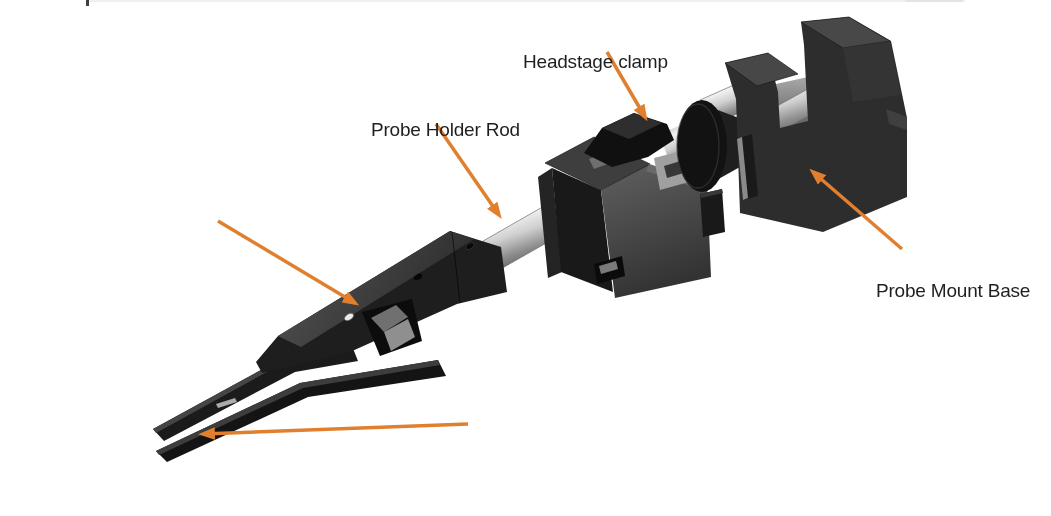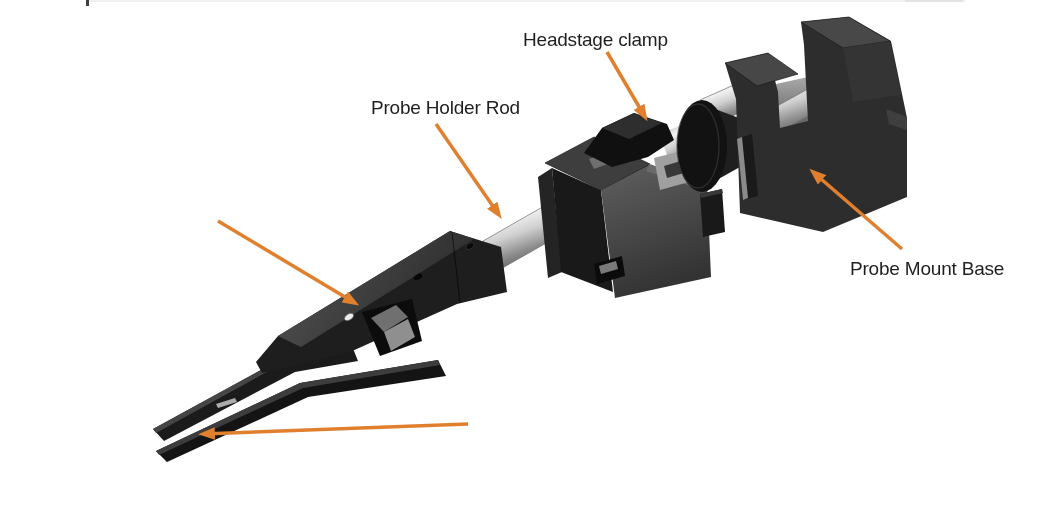--- a/index.html
+++ b/index.html
@@ -10,25 +10,26 @@
     overflow:hidden;
     font-family:"Liberation Sans", sans-serif;
   }
   .part-label{
     position:absolute;
     font-size:19px;
     letter-spacing:-0.2px;
     color:#1f1f1f;
     white-space:nowrap;
     line-height:1.15;
+    margin-top:22px;
   }
   #label-headstage-clamp{left:523px;top:29px;}
   #label-probe-holder-rod{left:371px;top:97px;}
   #label-probe-holder{left:159px;top:196px;}
-  #label-probe-mount-base{left:850px;top:258px;}
+  #label-probe-mount-base{left:876px;top:258px;}
   #label-tweezer-clamp{left:471px;top:413px;}
   .edge-tick{position:absolute;left:86px;top:0;width:3px;height:6px;background:#3f3f3f;}
   .edge-band{position:absolute;left:88px;top:0;width:877px;height:2px;background:#f1efef;}
   .edge-smudge{position:absolute;left:905px;top:0;width:58px;height:2px;background:#e6e3e3;}
   svg{position:absolute;left:0;top:0;}
 </style>
 </head>
 <body>
 
 <div id="stage">

